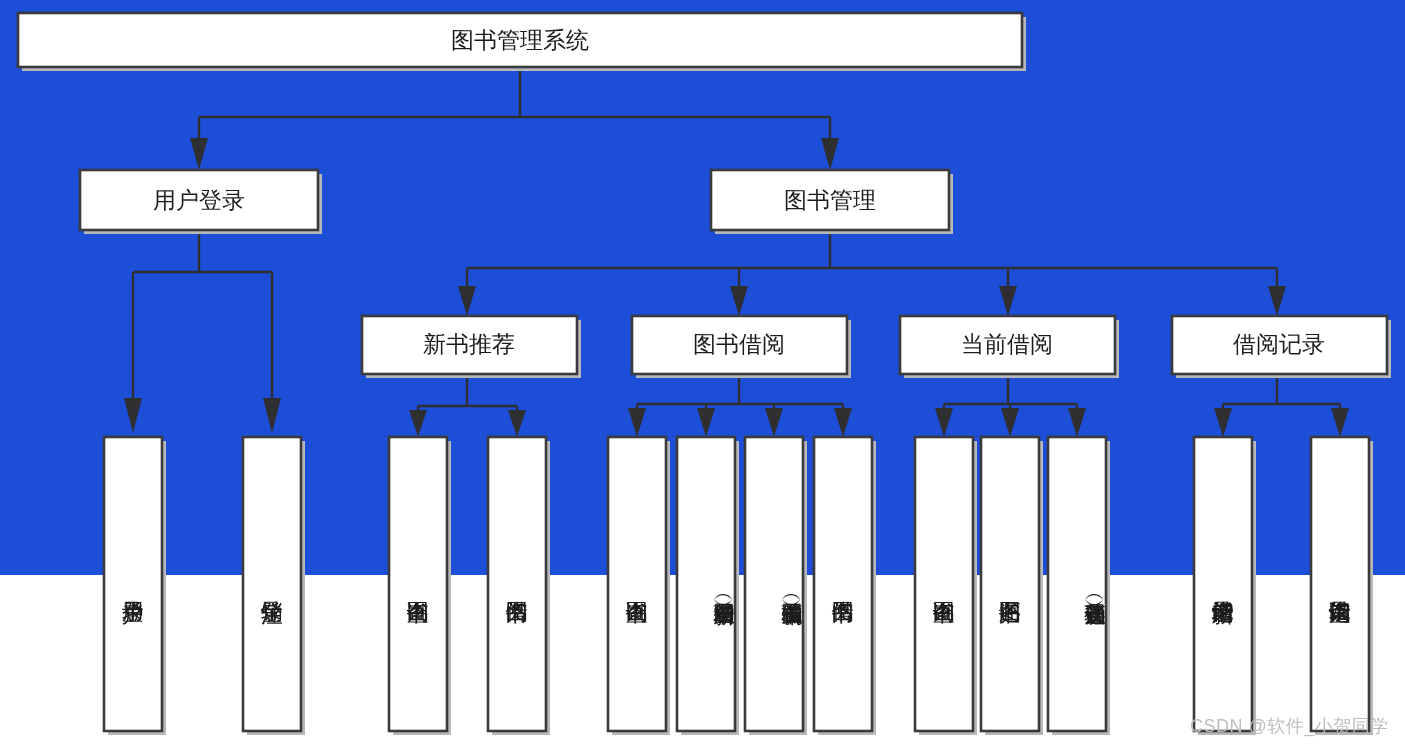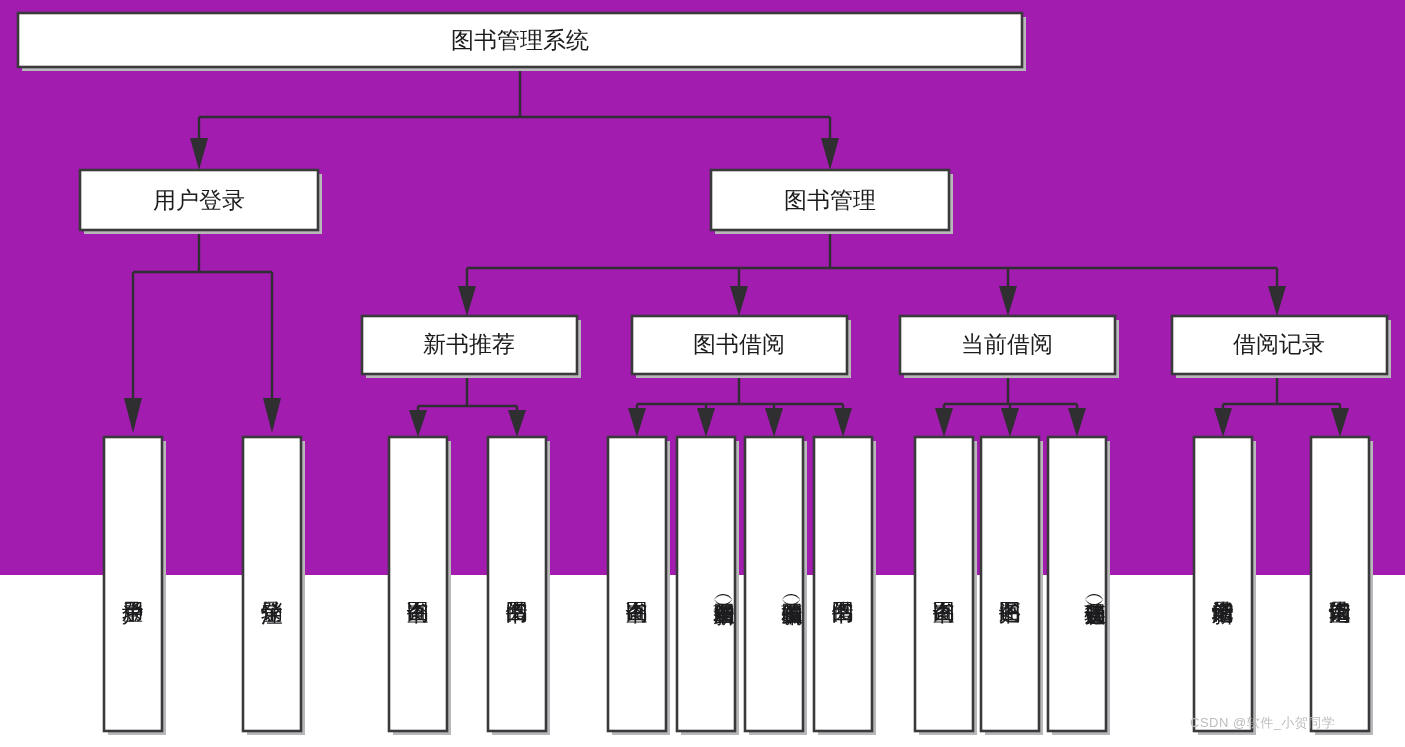--- a/index.html
+++ b/index.html
@@ -10,21 +10,21 @@
   body {
     width: 1405px;
     height: 747px;
     font-family: "Liberation Sans", "DejaVu Sans", sans-serif;
     overflow: hidden;
   }
   #diagram-root {
     position: relative;
     width: 1405px;
     height: 575px;
-    background: #a21caf;
+    background: #1d4ed8;
   }
   svg.flow-canvas {
     position: absolute;
     left: 0;
     top: 0;
     width: 1405px;
     height: 747px;
   }
   .node-box {
     fill: #ffffff;
@@ -64,21 +64,21 @@
     writing-mode: vertical-rl;
     text-orientation: upright;
     white-space: nowrap;
     pointer-events: none;
   }
   .watermark {
     position: absolute;
     left: 1190px;
     top: 714px;
     font-family: "Liberation Sans", "DejaVu Sans", sans-serif;
-    font-size: 13px;
+    font-size: 18px;
     color: #bdbdbd;
     white-space: nowrap;
     letter-spacing: 0.5px;
   }
 </style>
 </head>
 <body>
 
 <div id="diagram-root">
 

